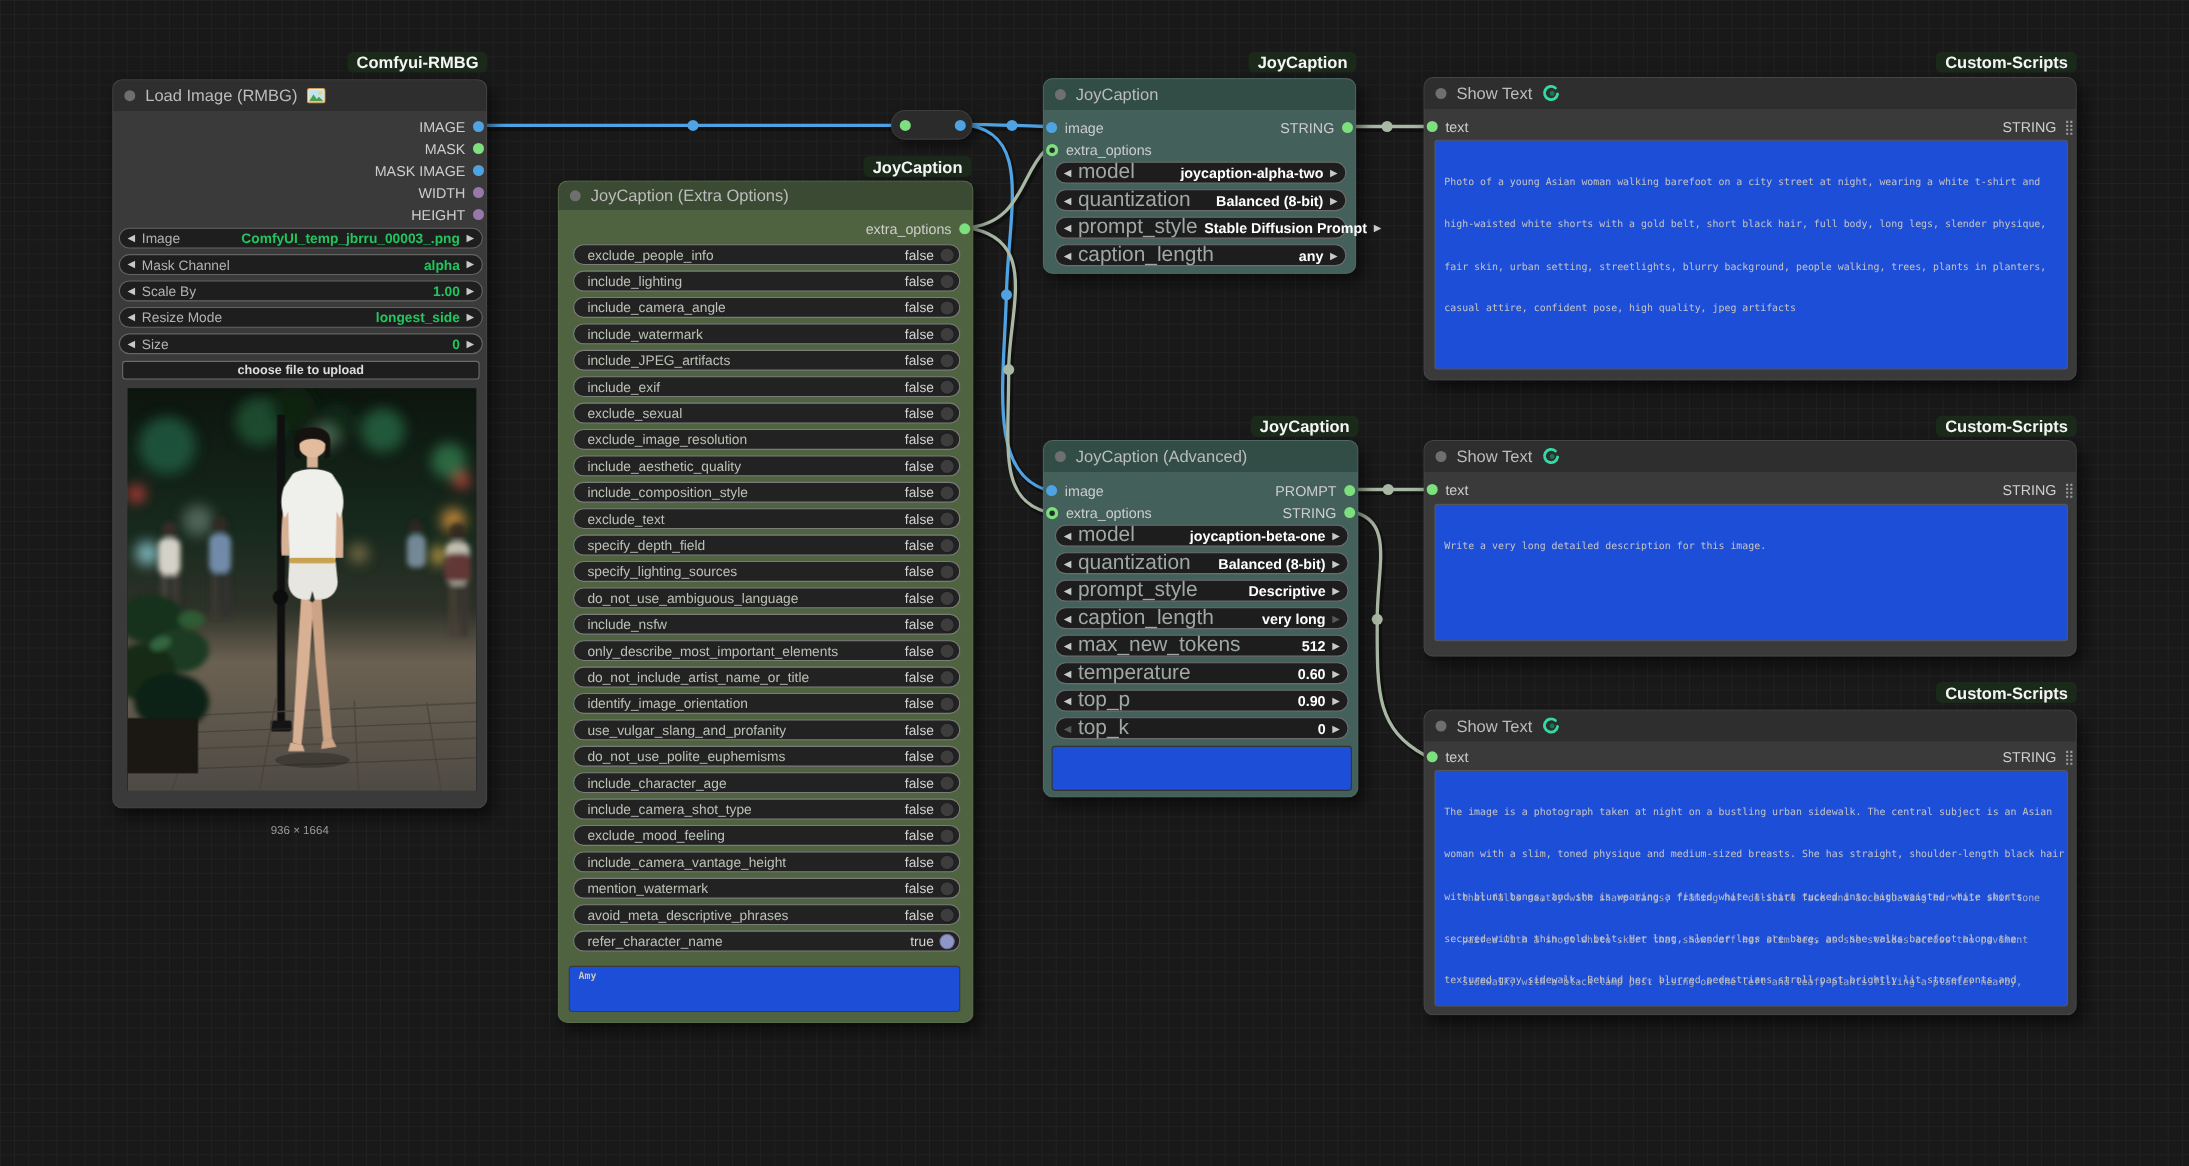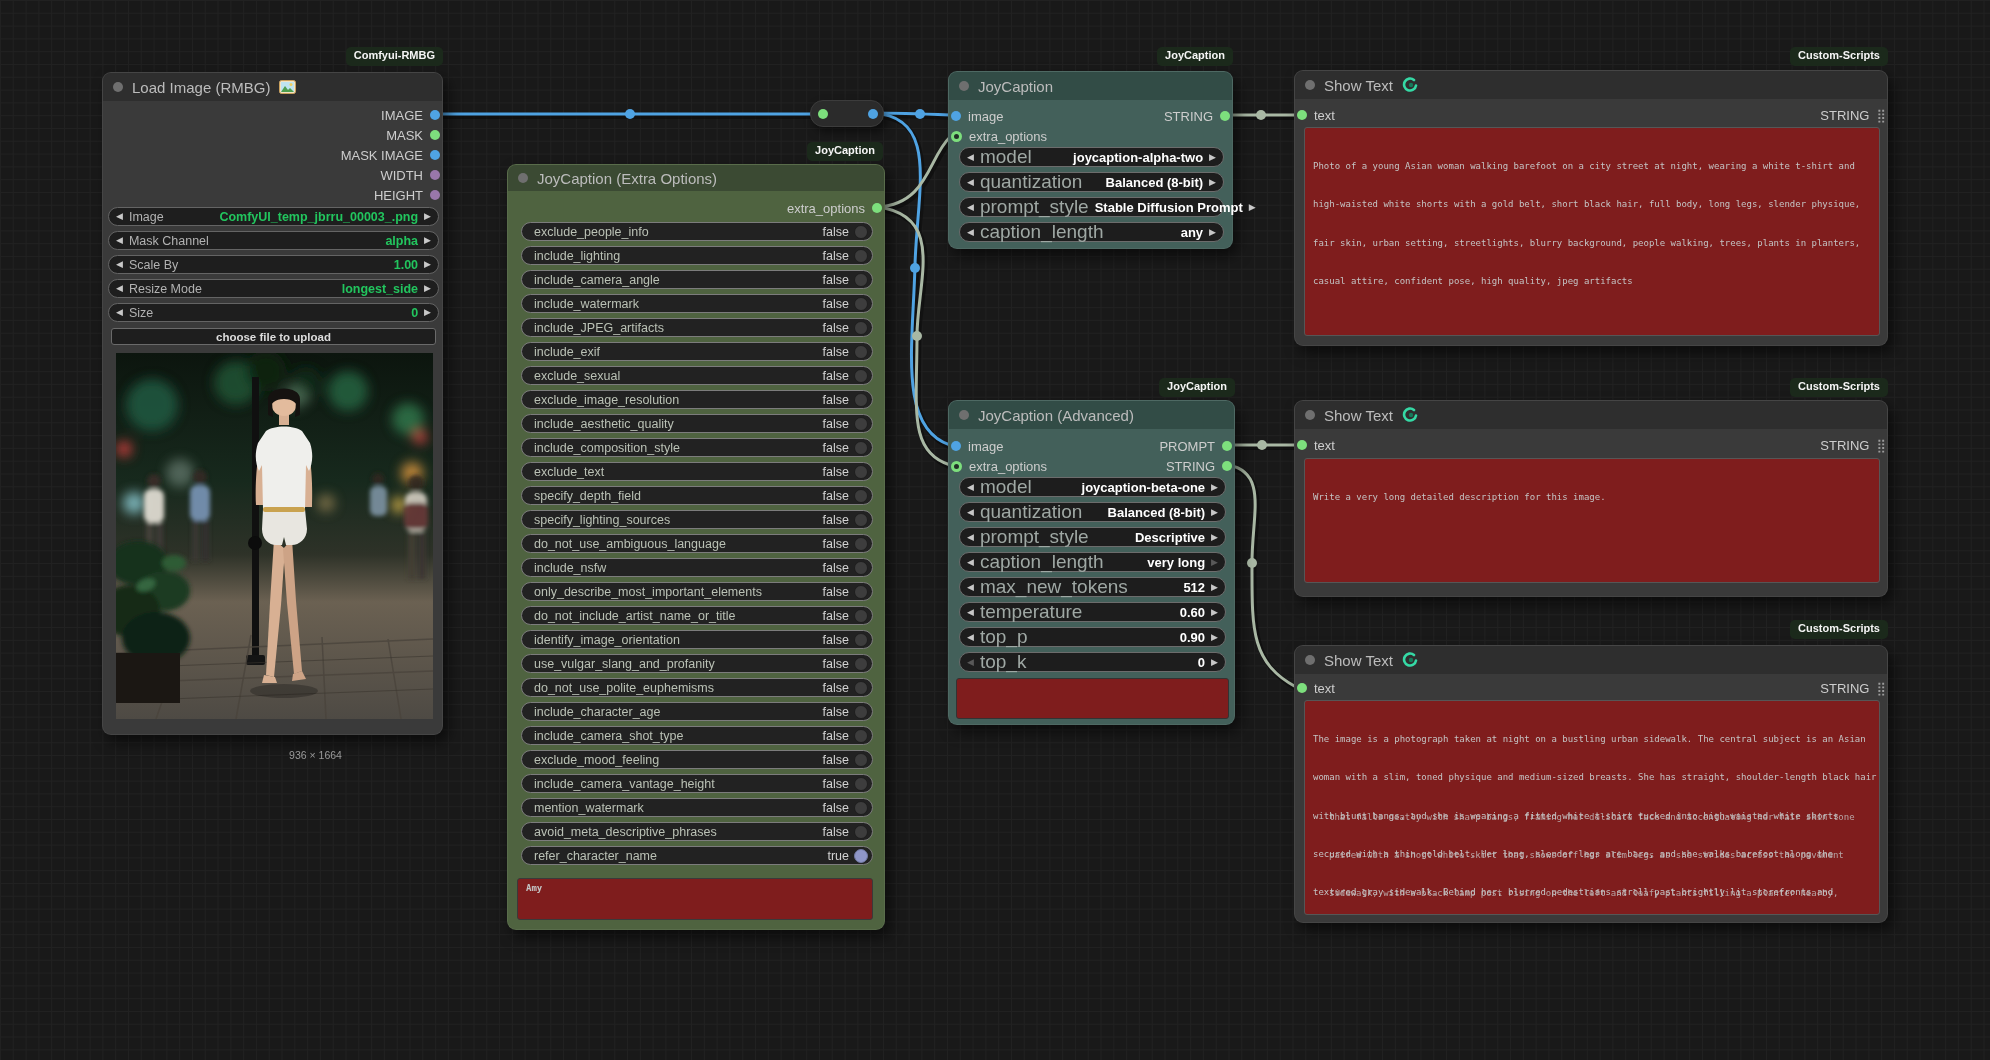--- a/index.html
+++ b/index.html
@@ -5,30 +5,30 @@
   html,body{margin:0;padding:0;background:#151515;}
   *{box-sizing:border-box;}
   .canvas{position:relative;width:1990px;height:1060px;overflow:hidden;
     font-family:"Liberation Sans",sans-serif;
     background:
       linear-gradient(#212121 1px,transparent 1px),
       linear-gradient(90deg,#212121 1px,transparent 1px),#191919;
     background-size:12.8px 12.8px;}
   .wires{position:absolute;left:0;top:0;z-index:1;}
   .node{position:absolute;z-index:2;border-radius:9px;
-    box-shadow:5px 7px 14px rgba(0,0,0,.55);border:1px solid rgba(255,255,255,.06);padding-left:43px;}
+    box-shadow:5px 7px 14px rgba(0,0,0,.55);border:1px solid rgba(255,255,255,.06);}
   .nheader{position:absolute;left:0;top:0;right:0;height:28px;border-radius:8px 8px 0 0;
     display:flex;align-items:center;padding:0 10px;gap:9px;}
   .ntitle{font-size:15px;color:#bcbcbc;white-space:nowrap;}
   .cdot{width:10px;height:10px;border-radius:50%;background:#6f6f6f;flex:0 0 auto;}
   .gray{background:#3a3a3a;} .gray .nheader{background:#2e2e2e;}
   .green{background:#4f6340;} .green .nheader{background:#3b4a33;}
   .teal{background:#43605a;} .teal .nheader{background:#324c46;}
   .badge{position:absolute;z-index:3;height:19px;padding:2px 8px;border-radius:5px;
-    background:#1b291b;color:#f5f5f5;font-size:11px;font-weight:bold;white-space:nowrap;}
+    background:#1b291b;color:#f5f5f5;font-size:15px;font-weight:bold;white-space:nowrap;}
   
   .iodot{width:10px;height:10px;border-radius:50%;flex:0 0 auto;}
   .iodot[data-c="blue"]{background:#4fa3e3;}
   .iodot[data-c="green"]{background:#7ddf7d;}
   .iodot[data-c="slate"]{background:#97a!important;background:#9a94b8;}
   .iodot[data-c="green-ring"]{background:#233028;border:3px solid #7ddf7d;width:11px;height:11px;}
   .orow{height:20px;display:flex;align-items:center;justify-content:flex-end;gap:7px;
     color:#cdcdcd;font-size:13px;padding-right:2px;}
   .iorow{height:20px;display:flex;align-items:center;justify-content:space-between;padding:0 2px;}
   .ioleft{display:flex;align-items:center;gap:7px;color:#cdcdcd;font-size:13px;}
@@ -44,21 +44,21 @@
   .teal .pill{height:20px;background:#1d1d1d;border-color:#6c6c6c;}
   .teal .pill .lab{color:#9fa8a4;font-size:19px;}
   .teal .pill .val{font-size:13px;color:#fff;}
   
   .opt{height:19px;border-radius:10px;background:#222;border:1px solid #7c7c7c;
     display:flex;align-items:center;padding:0 4px 0 12px;margin-bottom:5px;}
   .opt .lab{color:#bac1b5;font-size:12.5px;white-space:nowrap;}
   .opt .val{margin-left:auto;color:#d2d2d2;font-size:12.5px;margin-right:5px;}
   .opt-toggle{width:14px;height:14px;border-radius:50%;background:#3d3d3d;border:1px solid #1e1e1e;}
   .opt[data-value="true"] .opt-toggle{background:#8f96c8;border-color:#70779f;}
-  .textarea{position:absolute;background:#7f1d1d;border:1px solid #565656;border-radius:3px;
+  .textarea{position:absolute;background:#1d4ed8;border:1px solid #565656;border-radius:3px;
     color:#c4c4c4;font-family:"DejaVu Sans Mono",monospace;font-size:9px;line-height:9.6px;
     padding:5px 8px;overflow:hidden;white-space:pre;}
   .tline{position:relative;height:9.6px;white-space:pre;}
   .tline .ov{position:absolute;left:16px;top:1px;opacity:.8;}
   .upload-btn{position:absolute;background:#1e1e1e;border:1px solid #6a6a6a;border-radius:3px;
     color:#dcdcdc;font-size:11.5px;font-weight:bold;display:flex;align-items:center;justify-content:center;}
   .preview-cap{position:absolute;width:100%;text-align:center;color:#9a9a9a;font-size:10.5px;}
   .reroute{position:absolute;z-index:2;width:74px;height:27px;border-radius:13px;background:#2b2b2b;
     box-shadow:4px 5px 10px rgba(0,0,0,.5);border:1px solid #3c3c3c;}
   .reroute .iodot{position:absolute;top:8px;}

